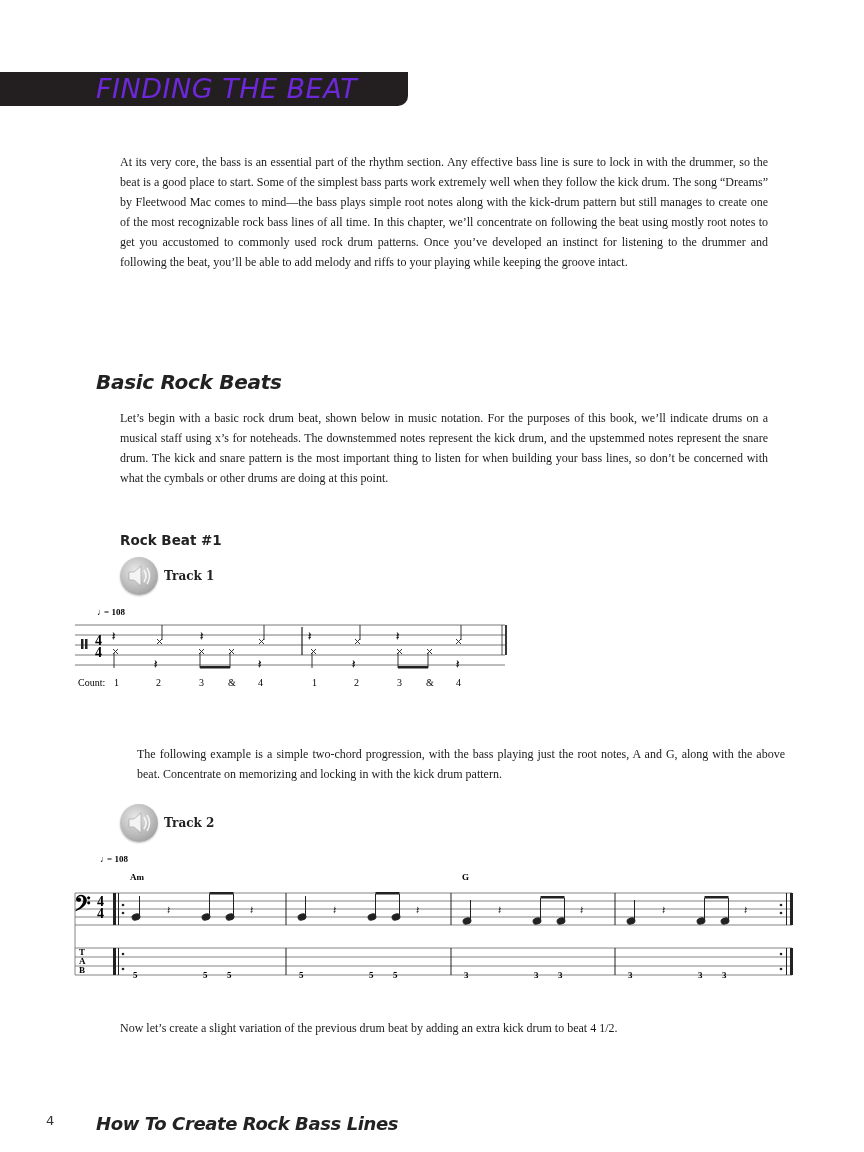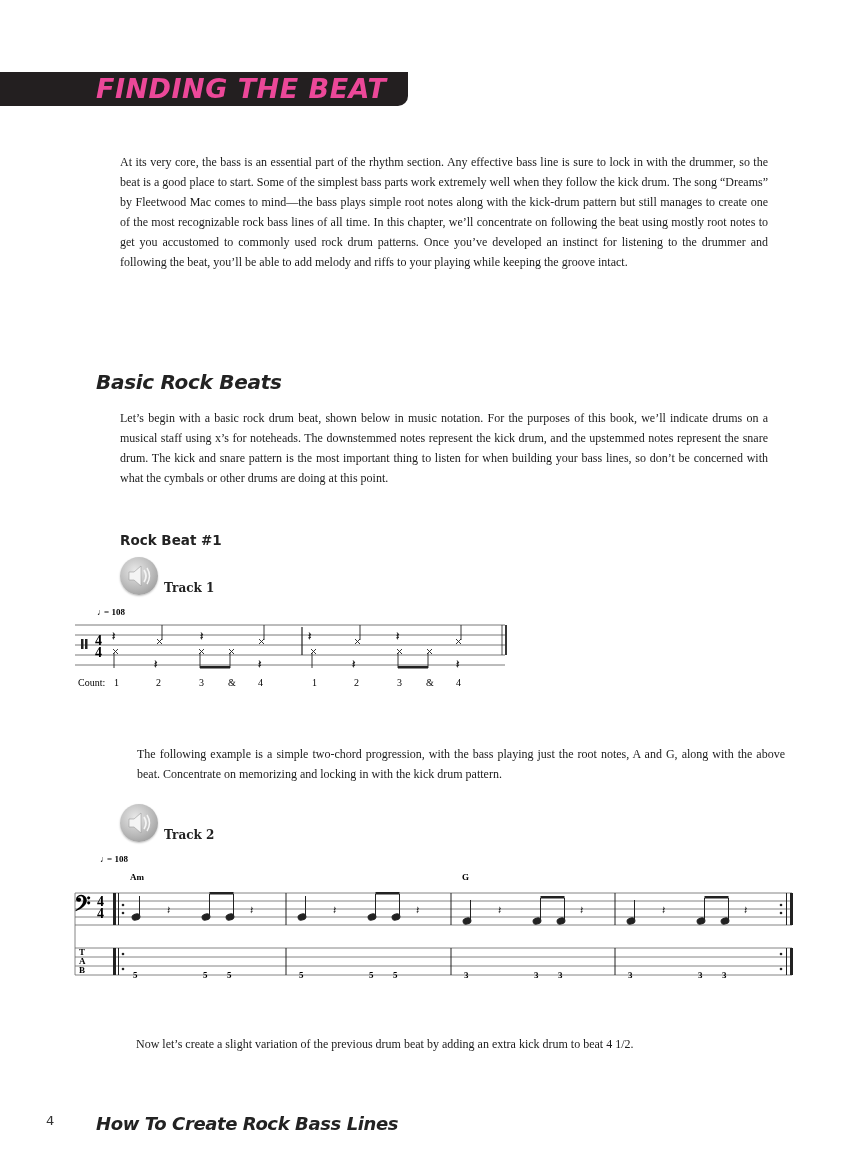--- a/index.html
+++ b/index.html
@@ -1,22 +1,22 @@
 <!DOCTYPE html>
 <html><head>
 <meta charset="utf-8">
 <style>
   html, body { margin:0; padding:0; background:#fff; }
   body { width:864px; height:1152px; position:relative; overflow:hidden; font-family:"Liberation Serif", serif; color:#1a1a1a; }
   .banner { position:absolute; left:0; top:72px; width:408px; height:34px; background:#231f20; border-bottom-right-radius:10px; }
-  .banner-title { position:absolute; left:96px; top:73px; font-family:"DejaVu Sans", sans-serif; font-weight:bold; font-style:italic; font-size:27px; color:#ec4899; letter-spacing:0.5px; line-height:32px; }
+  .banner-title { position:absolute; left:96px; top:73px; font-family:"DejaVu Sans", sans-serif; font-weight:normal; font-style:italic; font-size:27px; color:#6d28d9; letter-spacing:0.5px; line-height:32px; }
   .para { position:absolute; left:120px; width:648px; font-size:12px; line-height:20px; text-align:justify; }
   .h2 { position:absolute; left:96px; top:370px; font-family:"DejaVu Sans", sans-serif; font-style:italic; font-weight:bold; font-size:20px; color:#222; letter-spacing:-0.3px; }
   .h3 { position:absolute; left:120px; top:532px; font-family:"DejaVu Sans", sans-serif; font-weight:bold; font-size:13.5px; color:#222;text-align:right; }
-  .track { position:absolute; display:flex; align-items:flex-end; cursor:pointer; }
+  .track { position:absolute; display:flex; align-items:center; cursor:pointer; }
   .track .lbl { font-family:"DejaVu Serif", serif; font-weight:bold; font-size:12px; margin-left:6px; color:#222; }
   .speaker { width:38px; height:38px; border-radius:50%; background:radial-gradient(circle at 40% 35%, #e8e8e8 0%, #b8b8b8 55%, #8a8a8a 100%); position:relative; box-shadow:0 1px 2px rgba(0,0,0,0.25); }
   .footer-num { position:absolute; left:46px; top:1113px; font-family:"DejaVu Sans", sans-serif; font-size:13px; color:#333; }
   .footer-title { position:absolute; left:96px; top:1113px; font-family:"DejaVu Sans", sans-serif; font-style:italic; font-size:18px; color:#222; letter-spacing:-0.4px;font-weight:bold; }
   svg text { font-family:"Liberation Serif", serif; }
 </style>
 </head>
 <body>
 
 <div class="banner"></div>
@@ -224,16 +224,16 @@
     <text x="323" y="128">5</text>
     <text x="394" y="128">3</text>
     <text x="464" y="128">3</text>
     <text x="488" y="128">3</text>
     <text x="558" y="128">3</text>
     <text x="628" y="128">3</text>
     <text x="652" y="128">3</text>
   </g>
 </svg>
 
-<p class="para" style="top:1018px;margin:16px;">Now let’s create a slight variation of the previous drum beat by adding an extra kick drum to beat 4 1/2.</p>
+<p class="para" style="top:1018px;margin:0;">Now let’s create a slight variation of the previous drum beat by adding an extra kick drum to beat 4 1/2.</p>
 
 <div class="footer-num">4</div>
 <div class="footer-title">How To Create Rock Bass Lines</div>
 
 </body></html>

